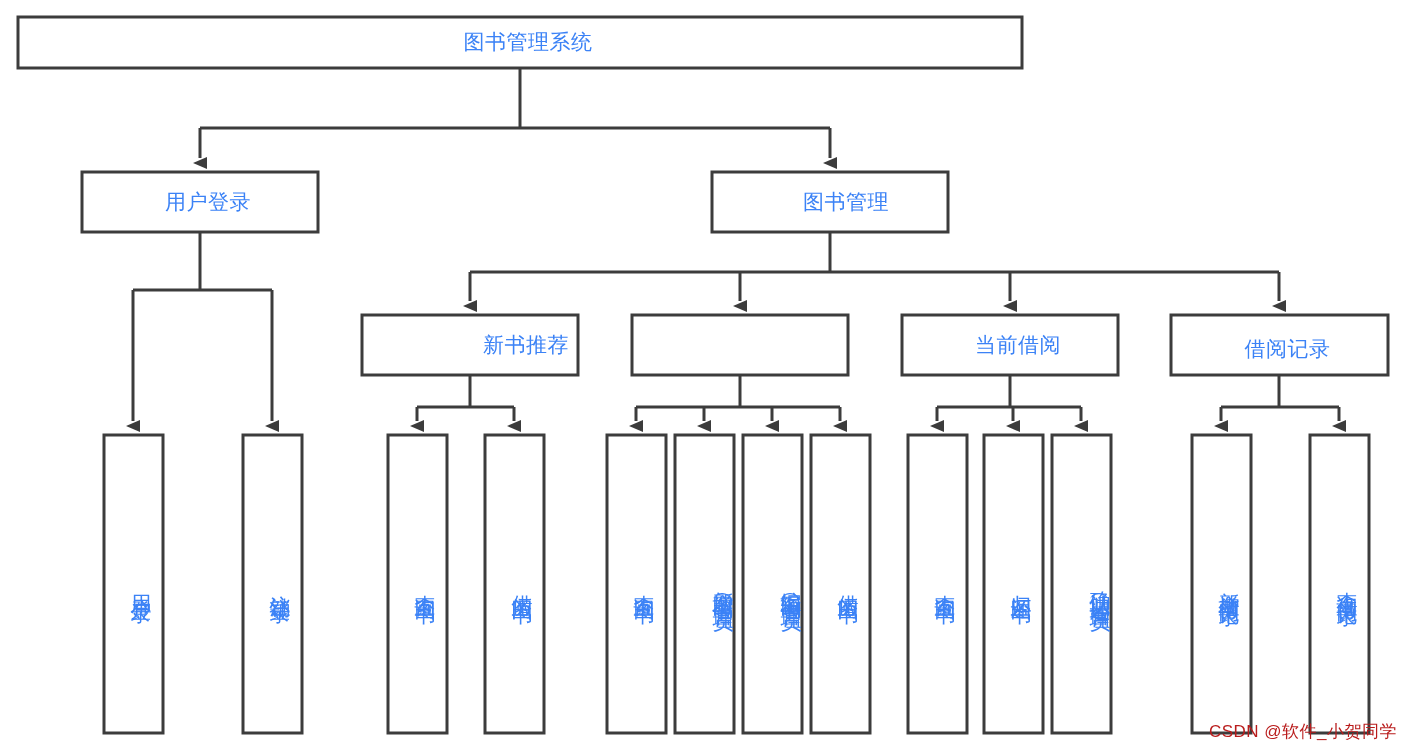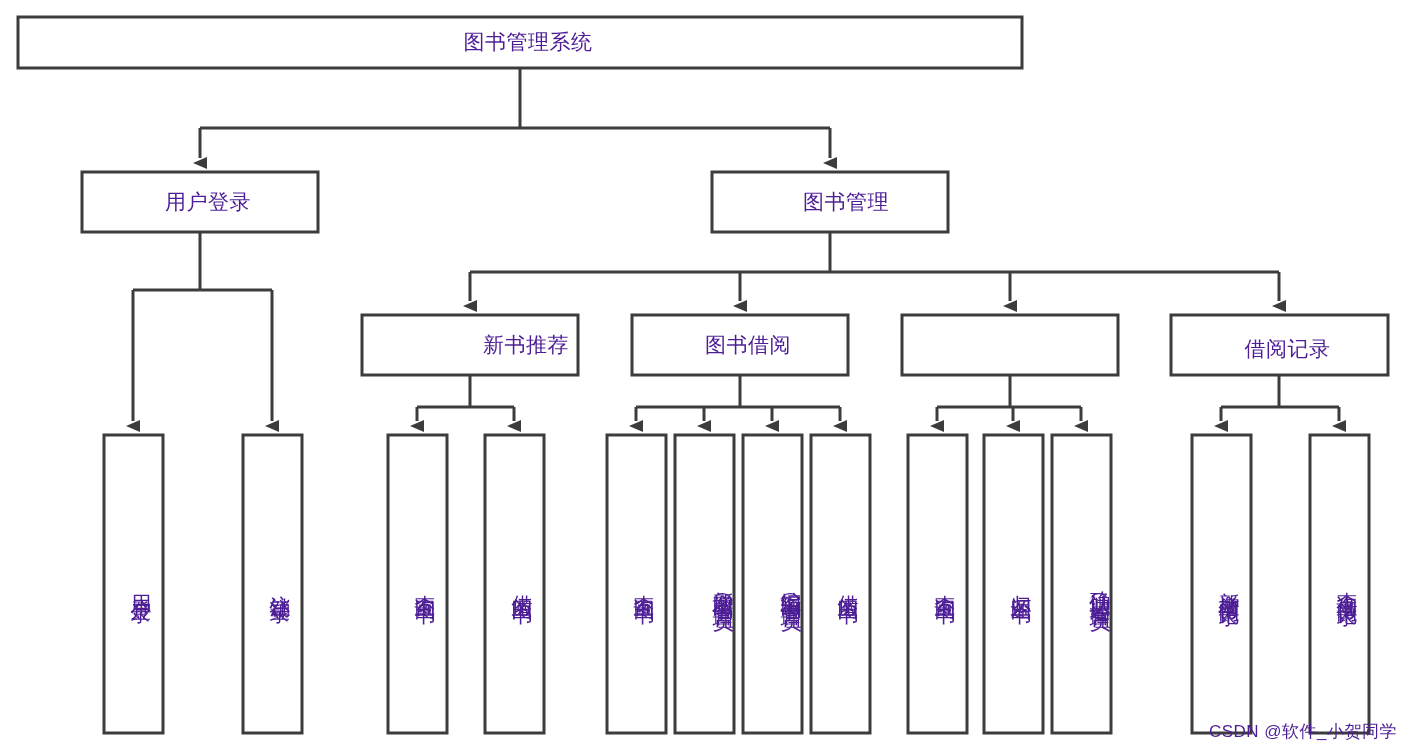--- a/index.html
+++ b/index.html
@@ -38,21 +38,21 @@
     stroke-linecap: butt;
   }
   .arrowhead {
     fill: #3c3c3c;
   }
   .node-label {
     position: absolute;
     display: flex;
     align-items: center;
     justify-content: center;
-    color: #4c1d95;
+    color: #3b82f6;
     font-family: "Liberation Sans", "DejaVu Sans", sans-serif;
     pointer-events: none;
     box-sizing: border-box;
     padding-left: 16px;
   }
   .node-label.horiz {
     font-size: 21px;
     line-height: 1.15;
     letter-spacing: 0.5px;
   }
@@ -68,21 +68,21 @@
   }
   .node-label.vert.short {
     align-items: center;
     padding-top: 0;
   }
   .watermark {
     position: absolute;
     right: 8px;
     bottom: 4px;
     font-size: 17px;
-    color: #4c1d95;
+    color: #b91c1c;
     font-family: "Liberation Sans", "DejaVu Sans", sans-serif;
     white-space: nowrap;
     letter-spacing: 0.5px;
   }
 </style>
 </head>
 <body>
 
 <div id="diagram-root">
 
@@ -175,21 +175,21 @@
       <path class="connector" d="M1339,407 L1339,421" marker-end="url(#arrow)"></path>
     </g>
   </svg>
 
   <div class="node-label horiz" style="left:18px; top:17px; width:1004px; height:51px;">图书管理系统</div>
 
   <div class="node-label horiz" style="left:82px; top:172px; width:236px; height:60px;">用户登录</div>
   <div class="node-label horiz" style="left:712px; top:172px; width:252px; height:60px;">图书管理</div>
 
   <div class="node-label horiz" style="left:362px; top:315px; width:216px; height:60px;margin-left:48px;">新书推荐</div>
-  <div class="node-label horiz" style="left:632px; top:315px; width:216px; height:60px;">图书借阅</div>
+  <div class="node-label horiz" style="left:902px; top:315px; width:216px; height:60px;">当前借阅</div>
   <div class="node-label horiz" style="left:1171px; top:315px; width:217px; height:68px;">借阅记录</div>
 
   <div class="node-label vert short" style="left:104px; top:435px; width:59px; height:298px;">用户登录</div>
   <div class="node-label vert short" style="left:243px; top:435px; width:59px; height:298px;">注销登录</div>
 
   <div class="node-label vert short" style="left:388px; top:435px; width:59px; height:298px;">查询图书</div>
   <div class="node-label vert short" style="left:485px; top:435px; width:59px; height:298px;">借阅图书</div>
 
   <div class="node-label vert short" style="left:607px; top:435px; width:59px; height:298px;">查询图书</div>
   <div class="node-label vert" style="left:675px; top:435px; width:59px; height:298px;">新增图书（管理员）</div>

